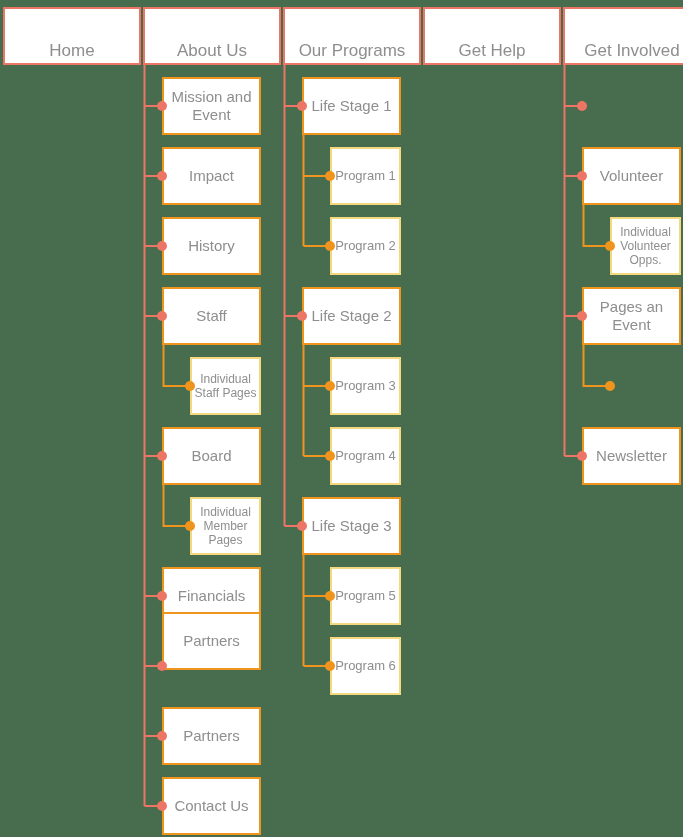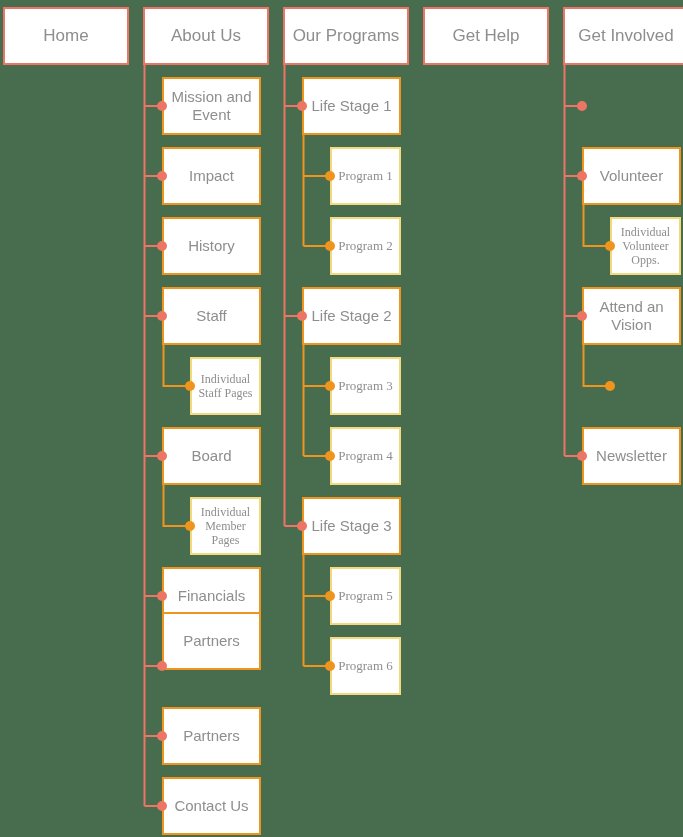--- a/index.html
+++ b/index.html
@@ -14,23 +14,23 @@
   .node{
     position:absolute;z-index:2;
     background:#ffffff;
     box-sizing:border-box;
     display:flex;align-items:center;justify-content:center;
     text-align:center;
     color:#8e8e8e;
     line-height:1.18;
     padding:2px;
   }
-  .lv1{width:126px;height:58px;border:2px solid #ed7566;font-size:17px;}
+  .lv1{width:138px;height:58px;border:2px solid #ed7566;font-size:17px;align-items:flex-end;}
   .lv2{width:99px;height:58px;border:2px solid #ef941d;font-size:15px;}
-  .lv3{width:71px;height:58px;border:2px solid #f3d87e;font-size:13px;font-family:Liberation Serif, serif;}
+  .lv3{width:71px;height:58px;border:2px solid #f3d87e;font-size:13px;}
   .lv3.small{font-size:12px;}
 </style>
 </head>
 <body>
 
 <div class="canvas">
 
   <svg class="connectors" width="683" height="837" viewBox="0 0 683 837">
 
     <g stroke="#ed7566" stroke-width="2" fill="none">
@@ -182,19 +182,19 @@
   <div class="node lv1" style="left:563px;top:7px">
     <span>Get Involved</span>
   </div>
   <div class="node lv2" style="left:582px;top:147px">
     <span>Volunteer</span>
   </div>
   <div class="node lv3 small" style="left:610px;top:217px">
     <span>Individual Volunteer Opps.</span>
   </div>
   <div class="node lv2" style="left:582px;top:287px">
-    <span>Attend an Vision</span>
+    <span>Pages an Event</span>
   </div>
   <div class="node lv2" style="left:582px;top:427px">
     <span>Newsletter</span>
   </div>
 
 </div>
 
 </body></html>

